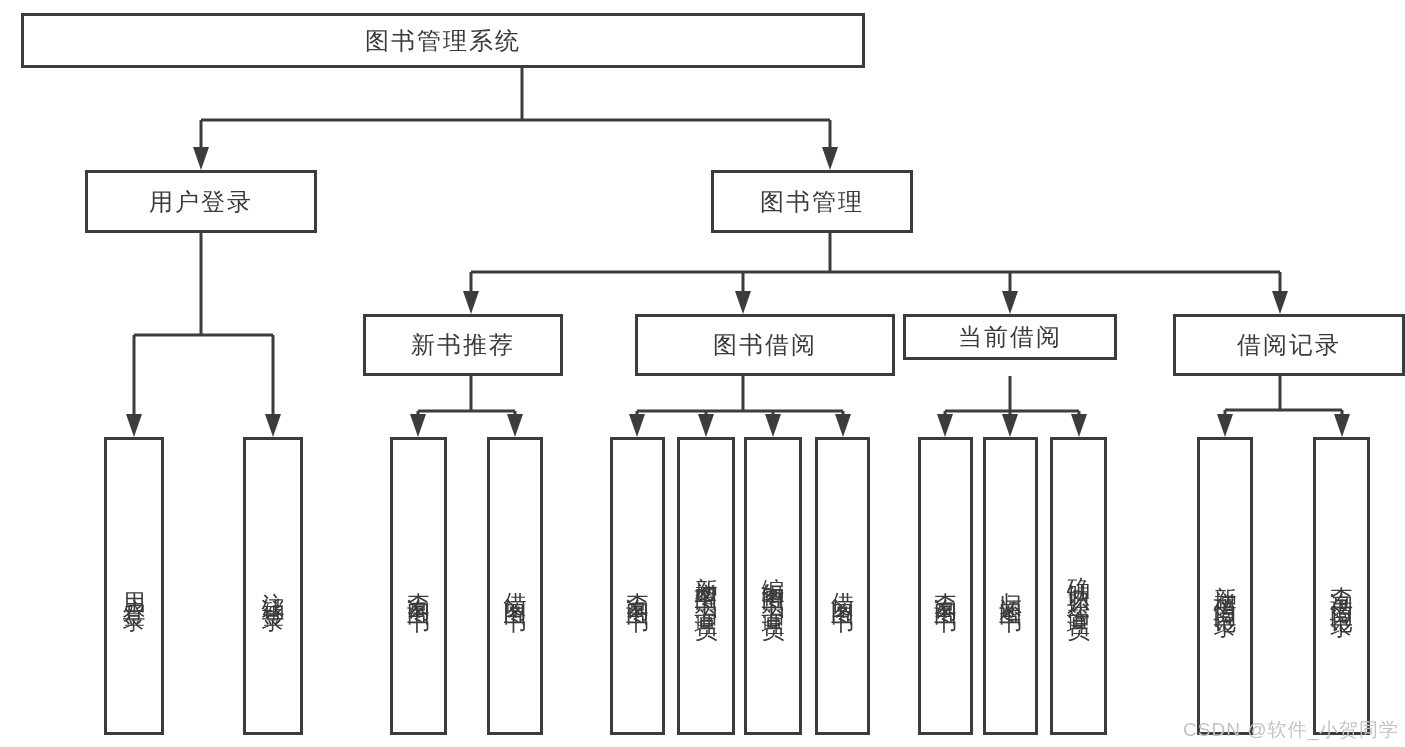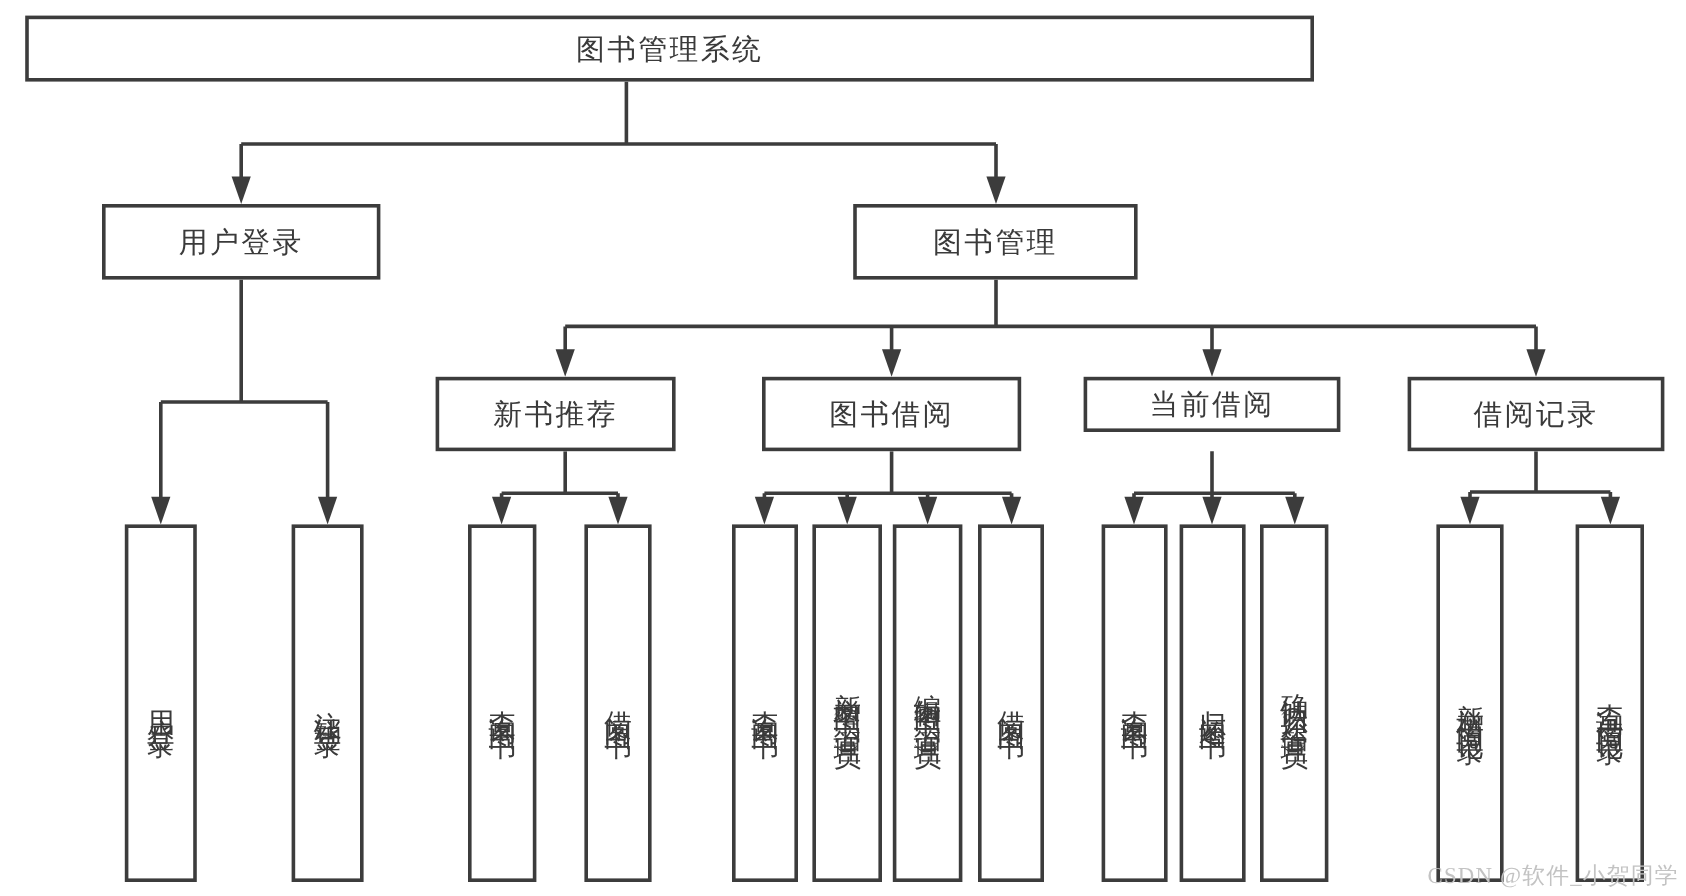--- a/index.html
+++ b/index.html
@@ -45,21 +45,20 @@
   }
   .watermark{
     position:absolute;
     right:6px;
     bottom:4px;
     font-size:19px;
     letter-spacing:1px;
     color:var(--wm);
     z-index:5;
     white-space:nowrap;
-    font-family:Liberation Serif, serif;
   }
 </style>
 </head>
 <body>
 
 <svg class="connector" width="1405" height="747" viewBox="0 0 1405 747" aria-hidden="true">
   <path d="M522 68V120 M201 120H830 M201 120V150 M830 120V150
            M201 233V335 M134 335H273 M134 335V416 M273 335V416
            M830 233V272 M471 272H1280 M471 272V293 M743 272V293 M1010 272V293 M1280 272V293
            M471 376V411 M418 411H515 M418 411V416 M515 411V416
@@ -82,41 +81,41 @@
     <polygon points="765,414 781,414 773,437"></polygon>
     <polygon points="835,414 851,414 843,437"></polygon>
     <polygon points="937,414 953,414 945,437"></polygon>
     <polygon points="1002,414 1018,414 1010,437"></polygon>
     <polygon points="1071,414 1087,414 1079,437"></polygon>
     <polygon points="1217,414 1233,414 1225,437"></polygon>
     <polygon points="1334,414 1350,414 1342,437"></polygon>
   </g>
 </svg>
 
-<div class="node" style="left:21px;top:13px;width:1074px;height:55px">
+<div class="node" style="left:21px;top:13px;width:844px;height:55px">
   <span class="lbl">图书管理系统</span>
 </div>
 
 <div class="node" style="left:85px;top:170px;width:232px;height:63px">
   <span class="lbl">用户登录</span>
 </div>
-<div class="node" style="left:711px;top:170px;width:237px;height:63px">
+<div class="node" style="left:711px;top:170px;width:202px;height:63px">
   <span class="lbl">图书管理</span>
 </div>
 
 <div class="node" style="left:363px;top:314px;width:200px;height:62px">
   <span class="lbl">新书推荐</span>
 </div>
-<div class="node" style="left:635px;top:314px;width:216px;height:62px">
+<div class="node" style="left:635px;top:314px;width:260px;height:62px">
   <span class="lbl">图书借阅</span>
 </div>
 <div class="node" style="left:903px;top:314px;width:214px;height:46px">
   <span class="lbl">当前借阅</span>
 </div>
-<div class="node" style="left:1173px;top:314px;width:214px;height:62px">
+<div class="node" style="left:1173px;top:314px;width:232px;height:62px">
   <span class="lbl">借阅记录</span>
 </div>
 
 <div class="node" style="left:104px;top:437px;width:60px;height:298px">
   <span class="vlbl">用户登录</span>
 </div>
 <div class="node" style="left:243px;top:437px;width:60px;height:298px">
   <span class="vlbl">注销登录</span>
 </div>
 <div class="node" style="left:390px;top:437px;width:57px;height:298px">

